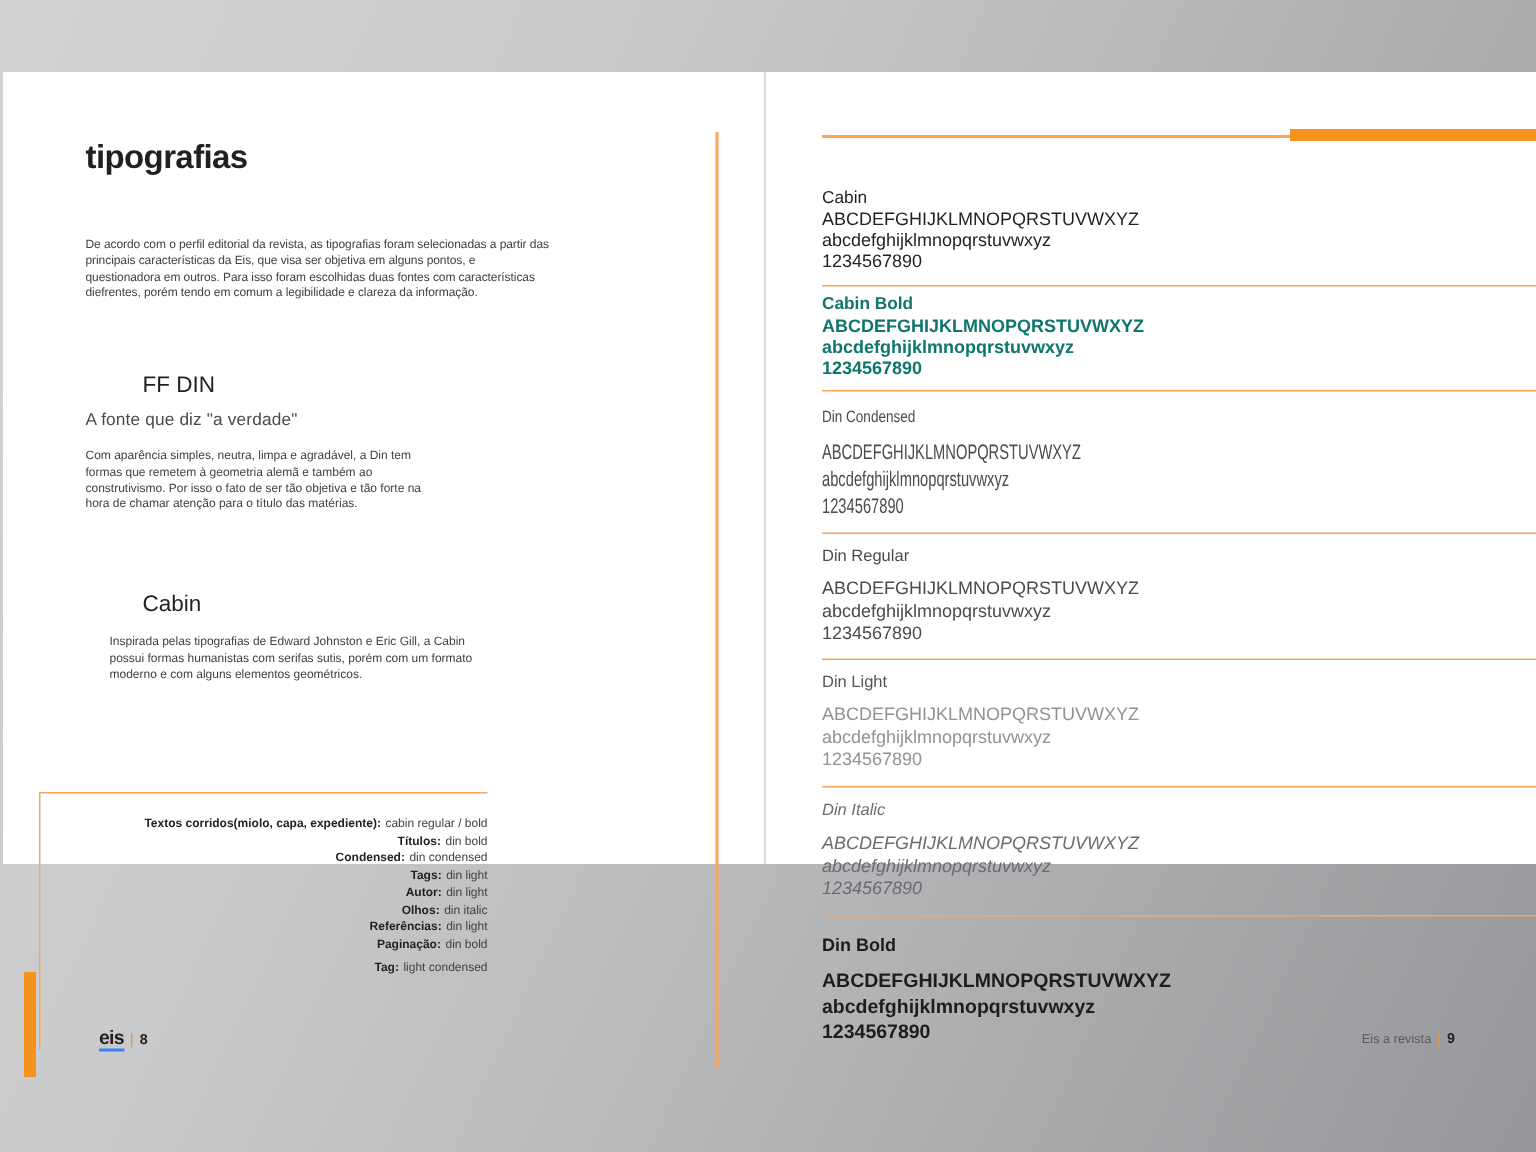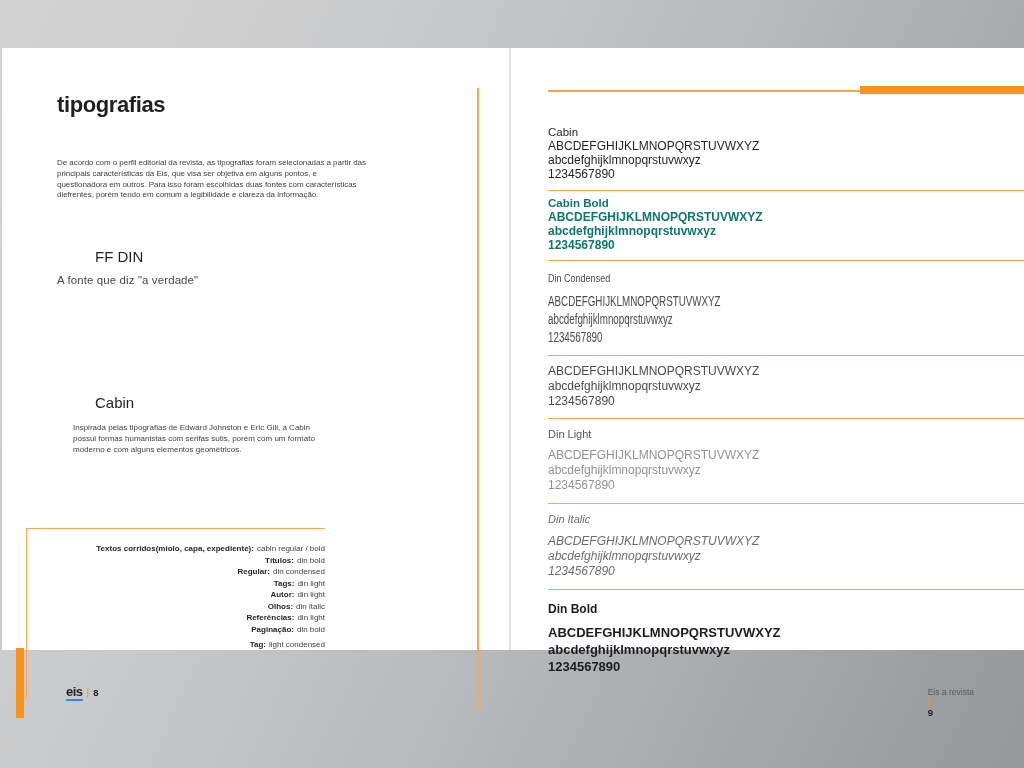--- a/index.html
+++ b/index.html
@@ -3,21 +3,21 @@
 <meta charset="utf-8">
 <style>
   * { margin:0; padding:0; box-sizing:border-box; }
   html,body { width:1024px; height:768px; overflow:hidden;
     font-family:"Liberation Sans", sans-serif; }
   body {
     background:linear-gradient(115deg,#d3d3d4 0%,#c9cacb 30%,#b9babc 55%,#a5a6a8 80%,#96979a 100%);
     position:relative;
   }
   .spread {
-    position:absolute; left:2px; top:48px; width:1022px; height:602px;
+    position:absolute; left:2px; top:48px; width:1022px; height:528px;
     background:#ffffff;
   }
   .fold {
     position:absolute; left:507px; top:0; width:2px; height:100%;
     background:linear-gradient(to right,#e9e9ea,#d7d8d9,#efefef);
   }
   
   .page-left { position:absolute; left:0; top:0; width:507px; height:100%; }
   .pl-title {
     position:absolute; left:55px; top:44px;
@@ -101,52 +101,53 @@
   .s-din-light .spec-line { font-size:12px; line-height:15px; color:#909295; }
   
   .s-din-italic { padding-top:8px; padding-bottom:10px; color:#6b6c6f; font-style:italic; }
   .s-din-italic .spec-name { line-height:15px; margin-bottom:7px; font-size:11px; }
   .s-din-italic .spec-line { font-size:12px; line-height:15px; }
   
   .s-din-bold { padding-top:11px; color:#1d1d1f; font-weight:bold; }
   .s-din-bold .spec-name { line-height:16px; margin-bottom:7px; font-size:12px; }
   .s-din-bold .spec-line { font-size:13px; line-height:17px; }
   .footer-right {
-    position:absolute; right:54px; top:639px; display:flex; align-items:baseline;flex-direction:column;
+    position:absolute; right:54px; top:639px; display:flex; align-items:baseline;
   }
   .fr-label { font-size:8.5px; color:#58595b; }
   .fr-sep { color:#f6921e; font-size:9px; font-weight:bold; margin:0 4px; }
 </style>
 </head>
 <body>
 
 <div class="spread">
 
   <div class="page-left">
     <div class="pl-title">tipografias</div>
     <div class="pl-intro">De acordo com o perfil editorial da revista, as tipografias foram selecionadas a partir das principais características da Eis, que visa ser objetiva em alguns pontos, e questionadora em outros. Para isso foram escolhidas duas fontes com características diefrentes, porém tendo em comum a legibilidade e clareza da informação.</div>
 
     <div class="pl-h2 pl-ffdin-h">FF DIN</div>
     <div class="pl-ffdin-sub">A fonte que diz "a verdade"</div>
+    <div class="pl-ffdin-p">Com aparência simples, neutra, limpa e agradável, a Din tem formas que remetem à geometria alemã e também ao construtivismo. Por isso o fato de ser tão objetiva e tão forte na hora de chamar atenção para o título das matérias.</div>
 
     <div class="pl-h2 pl-cabin-h">Cabin</div>
     <div class="pl-cabin-p">Inspirada pelas tipografias de Edward Johnston e Eric Gill, a Cabin possui formas humanistas com serifas sutis, porém com um formato moderno e com alguns elementos geométricos.</div>
 
     <div class="usage-box">
       <div>
   <div class="ub-row">
     <span class="ub-label">Textos corridos(miolo, capa, expediente):</span><span class="ub-value">cabin regular / bold</span>
   </div>
 
   <div class="ub-row">
     <span class="ub-label">Títulos:</span><span class="ub-value">din bold</span>
   </div>
 
   <div class="ub-row">
-    <span class="ub-label">Regular:</span><span class="ub-value">din condensed</span>
+    <span class="ub-label">Condensed:</span><span class="ub-value">din condensed</span>
   </div>
 
   <div class="ub-row">
     <span class="ub-label">Tags:</span><span class="ub-value">din light</span>
   </div>
 
   <div class="ub-row">
     <span class="ub-label">Autor:</span><span class="ub-value">din light</span>
   </div>
 
@@ -201,20 +202,21 @@
   </div>
 
   <div class="specimen s-din-condensed">
     <div class="spec-name">Din Condensed</div>
     <div class="spec-line spec-upper">ABCDEFGHIJKLMNOPQRSTUVWXYZ</div>
     <div class="spec-line spec-lower">abcdefghijklmnopqrstuvwxyz</div>
     <div class="spec-line spec-digits">1234567890</div>
   </div>
 
   <div class="specimen s-din-regular">
+    <div class="spec-name">Din Regular</div>
     <div class="spec-line spec-upper">ABCDEFGHIJKLMNOPQRSTUVWXYZ</div>
     <div class="spec-line spec-lower">abcdefghijklmnopqrstuvwxyz</div>
     <div class="spec-line spec-digits">1234567890</div>
   </div>
 
   <div class="specimen s-din-light">
     <div class="spec-name">Din Light</div>
     <div class="spec-line spec-upper">ABCDEFGHIJKLMNOPQRSTUVWXYZ</div>
     <div class="spec-line spec-lower">abcdefghijklmnopqrstuvwxyz</div>
     <div class="spec-line spec-digits">1234567890</div>

